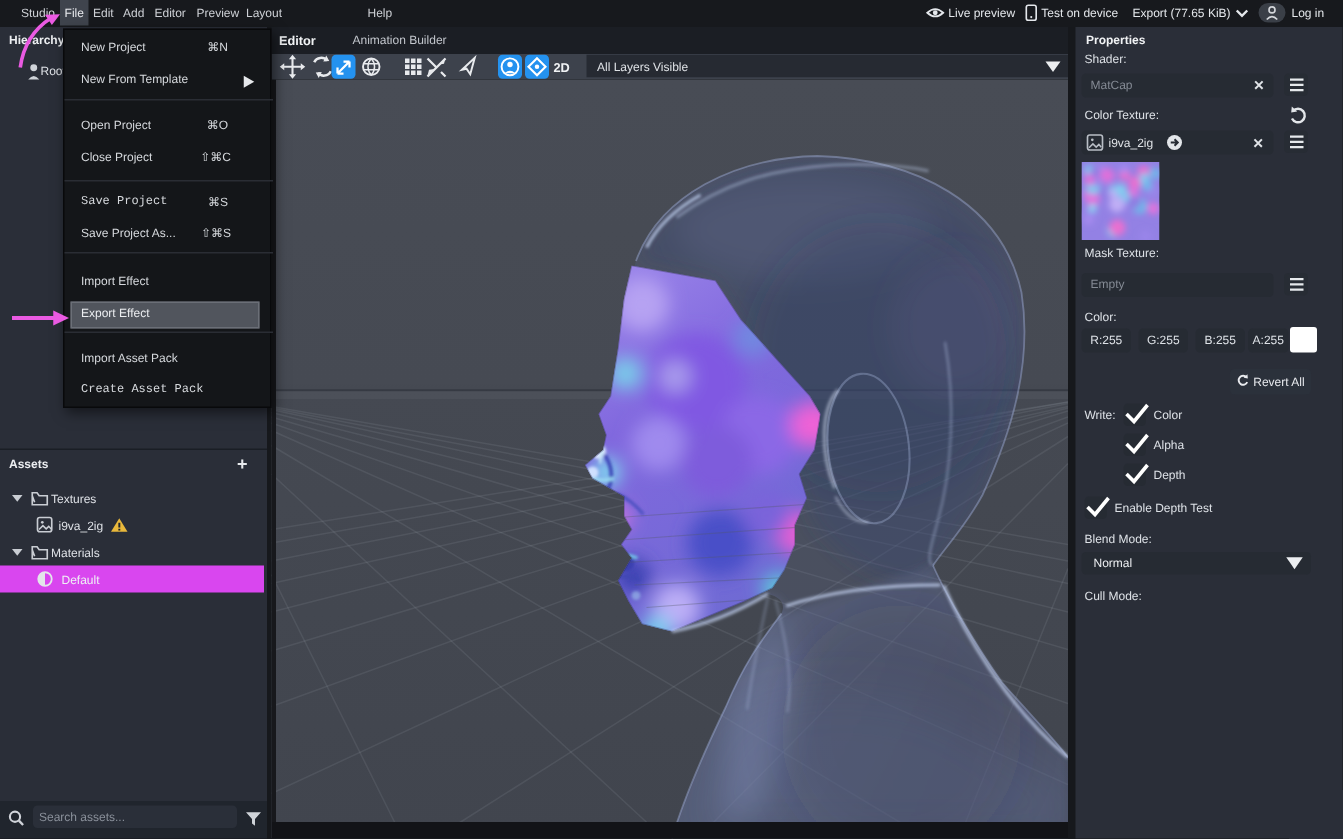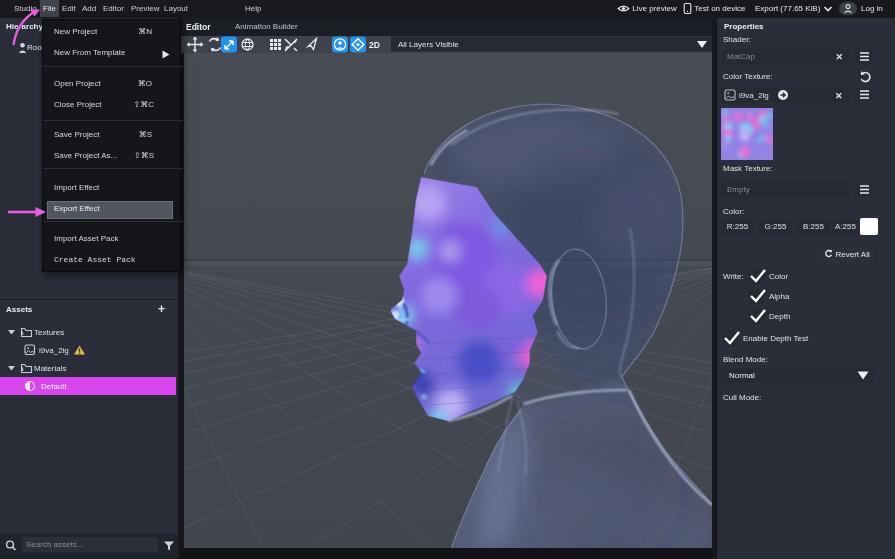--- a/index.html
+++ b/index.html
@@ -512,21 +512,21 @@
     <div class="abs" style="left:11px; top:28px;">New From Template</div>
     <svg class="abs" style="right:10px; top:30px;" width="8" height="9" viewBox="0 0 8 9">
         <path d="M0.5 0.5 L7.5 4.5 L0.5 8.5 Z" fill="#e6e8eb"></path>
       </svg>
     <div class="abs" style="left:0; top:46px; width:139px; height:1px; background:#2a2d34;"></div>
     <div class="abs" style="left:11px; top:59px;">Open Project</div>
       <div class="abs" style="right:28px; top:59px;">⌘O</div>
     <div class="abs" style="left:11px; top:80px;">Close Project</div>
       <div class="abs" style="right:26px; top:80px;">⇧⌘C</div>
     <div class="abs" style="left:0; top:100px; width:139px; height:1px; background:#2a2d34;"></div>
-    <div class="abs" style="left:11px; top:110px;">Save Project</div>
+    <div class="abs" style="left:11px; top:110px;font-family:Liberation Mono, monospace;">Save Project</div>
       <div class="abs" style="right:28px; top:110px;">⌘S</div>
     <div class="abs" style="left:11px; top:131px;">Save Project As...</div>
       <div class="abs" style="right:26px; top:131px;">⇧⌘S</div>
     <div class="abs" style="left:0; top:148px; width:139px; height:1px; background:#2a2d34;"></div>
     <div class="abs" style="left:11px; top:163px;">Import Effect</div>
     <div class="abs" style="left:4px; top:181px; width:126px; height:18px; background:#51555d; border:1px solid #6b6f77;"></div>
     <div class="abs" style="left:11px; top:184px; color:#eceef1;">Export Effect</div>
     <div class="abs" style="left:0; top:201px; width:139px; height:1px; background:#2a2d34;"></div>
     <div class="abs" style="left:11px; top:214px;">Import Asset Pack</div>
     <div class="abs" style="left:11px; top:235px;font-family:Liberation Mono, monospace;">Create Asset Pack</div>

